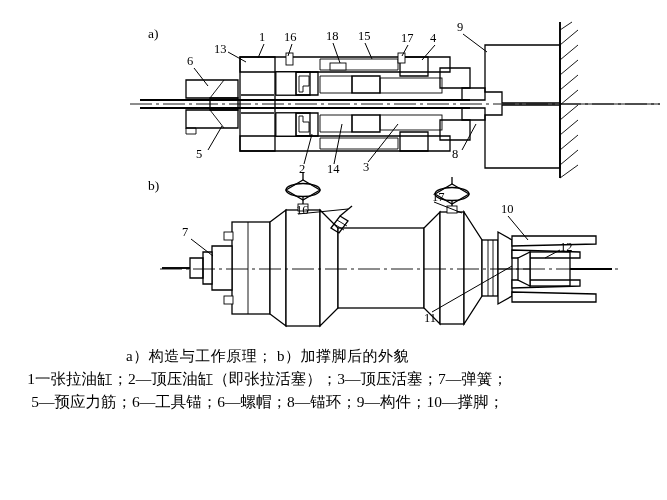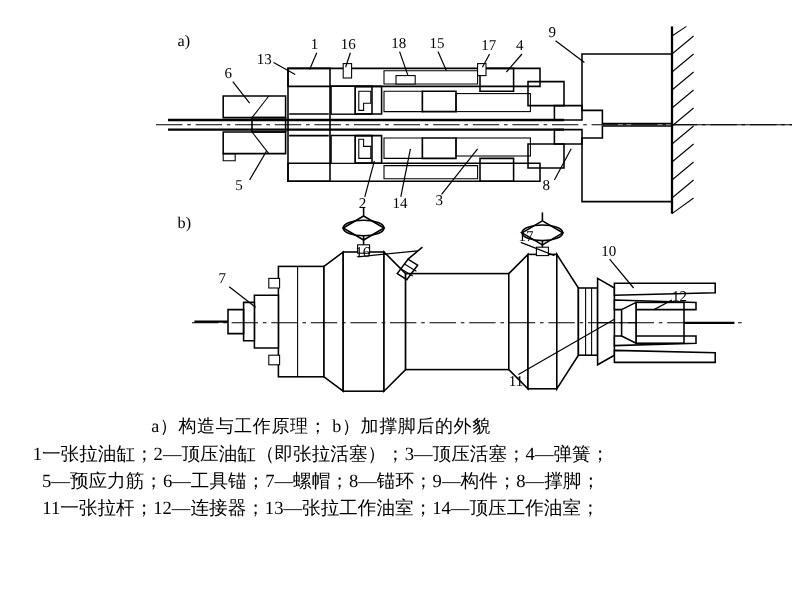--- a/index.html
+++ b/index.html
@@ -333,18 +333,17 @@
       <text class="lbl" x="296" y="214">16</text>
       <text class="lbl" x="432" y="201">17</text>
       <text class="lbl" x="501" y="213">10</text>
       <text class="lbl" x="560" y="251">12</text>
       <text class="lbl" x="424" y="322">11</text>
     </g>
   </svg>
 
   <div class="caption-block">
     <div class="caption-title">a）构造与工作原理；  b）加撑脚后的外貌</div>
-    <div class="legend-line">1一张拉油缸；2—顶压油缸（即张拉活塞）；3—顶压活塞；4—弹簧；</div>
-    <div class="legend-line">5—预应力筋；6—工具锚；7—螺帽；8—锚环；9—构件；8—撑脚；</div>
-    <div class="legend-line">11一张拉杆；12—连接器；13—张拉工作油室；14—顶压工作油室；</div>
+    <div class="legend-line">1一张拉油缸；2—顶压油缸（即张拉活塞）；3—顶压活塞；7—弹簧；</div>
+    <div class="legend-line">5—预应力筋；6—工具锚；6—螺帽；8—锚环；9—构件；10—撑脚；</div>
   </div>
 
 </div>
 
 </body></html>

